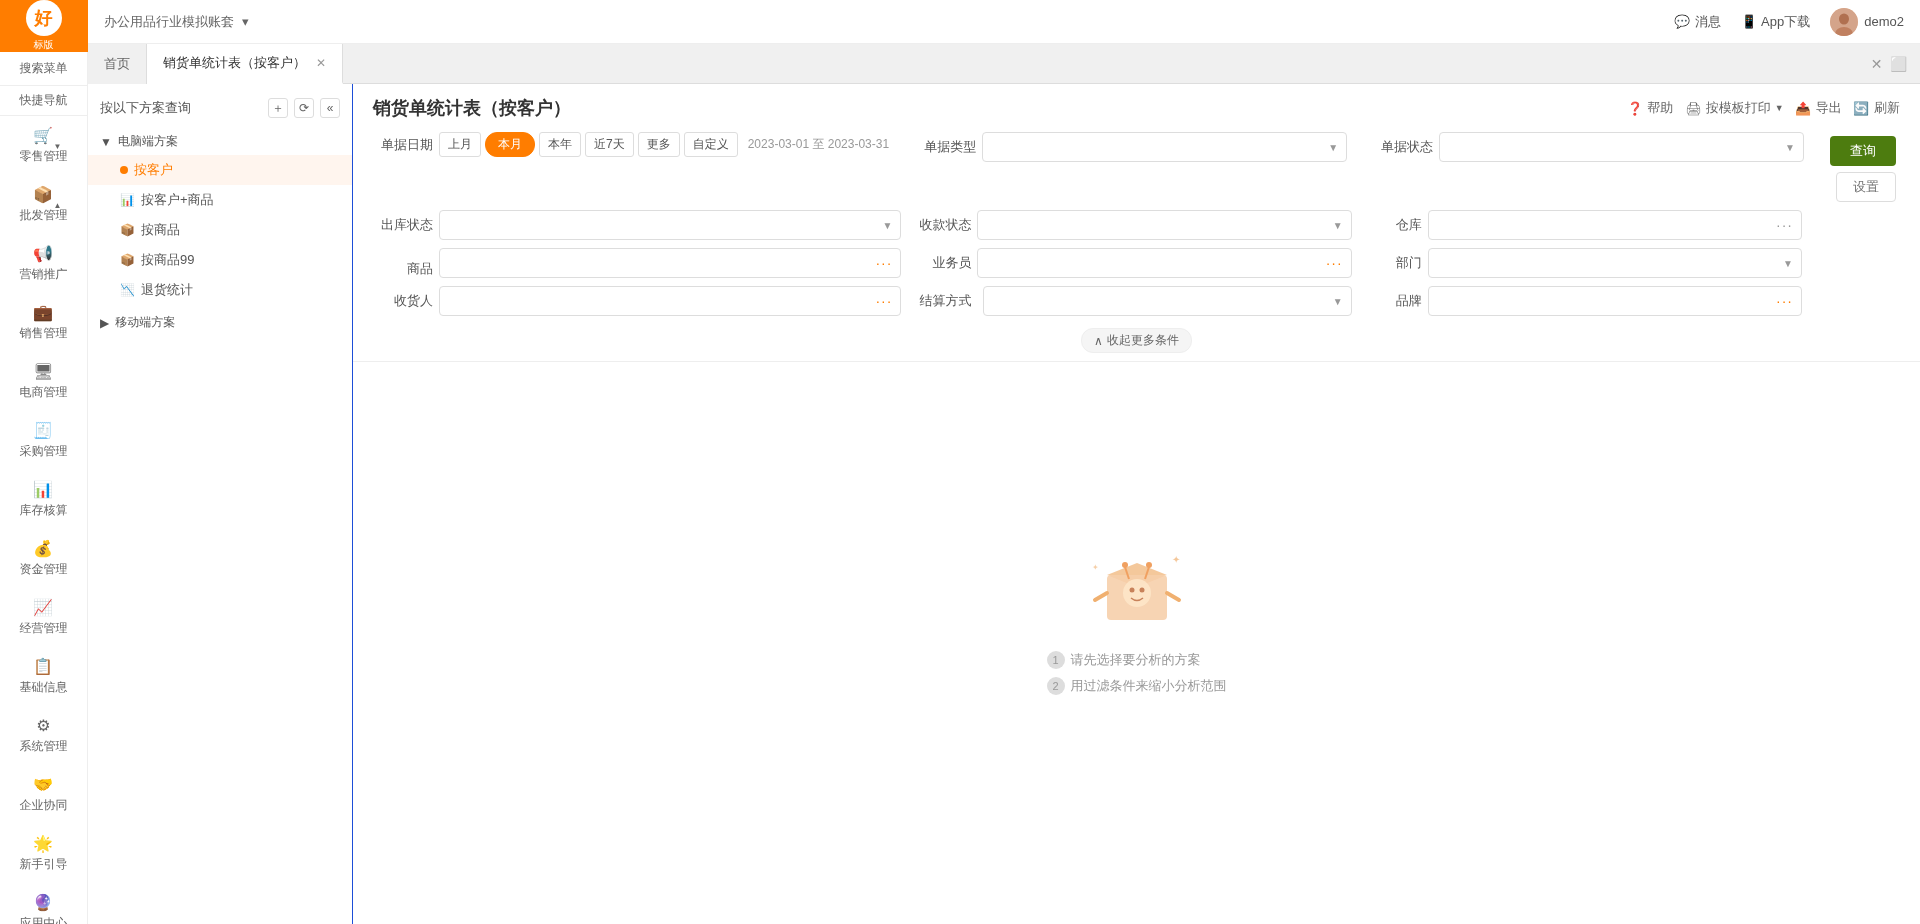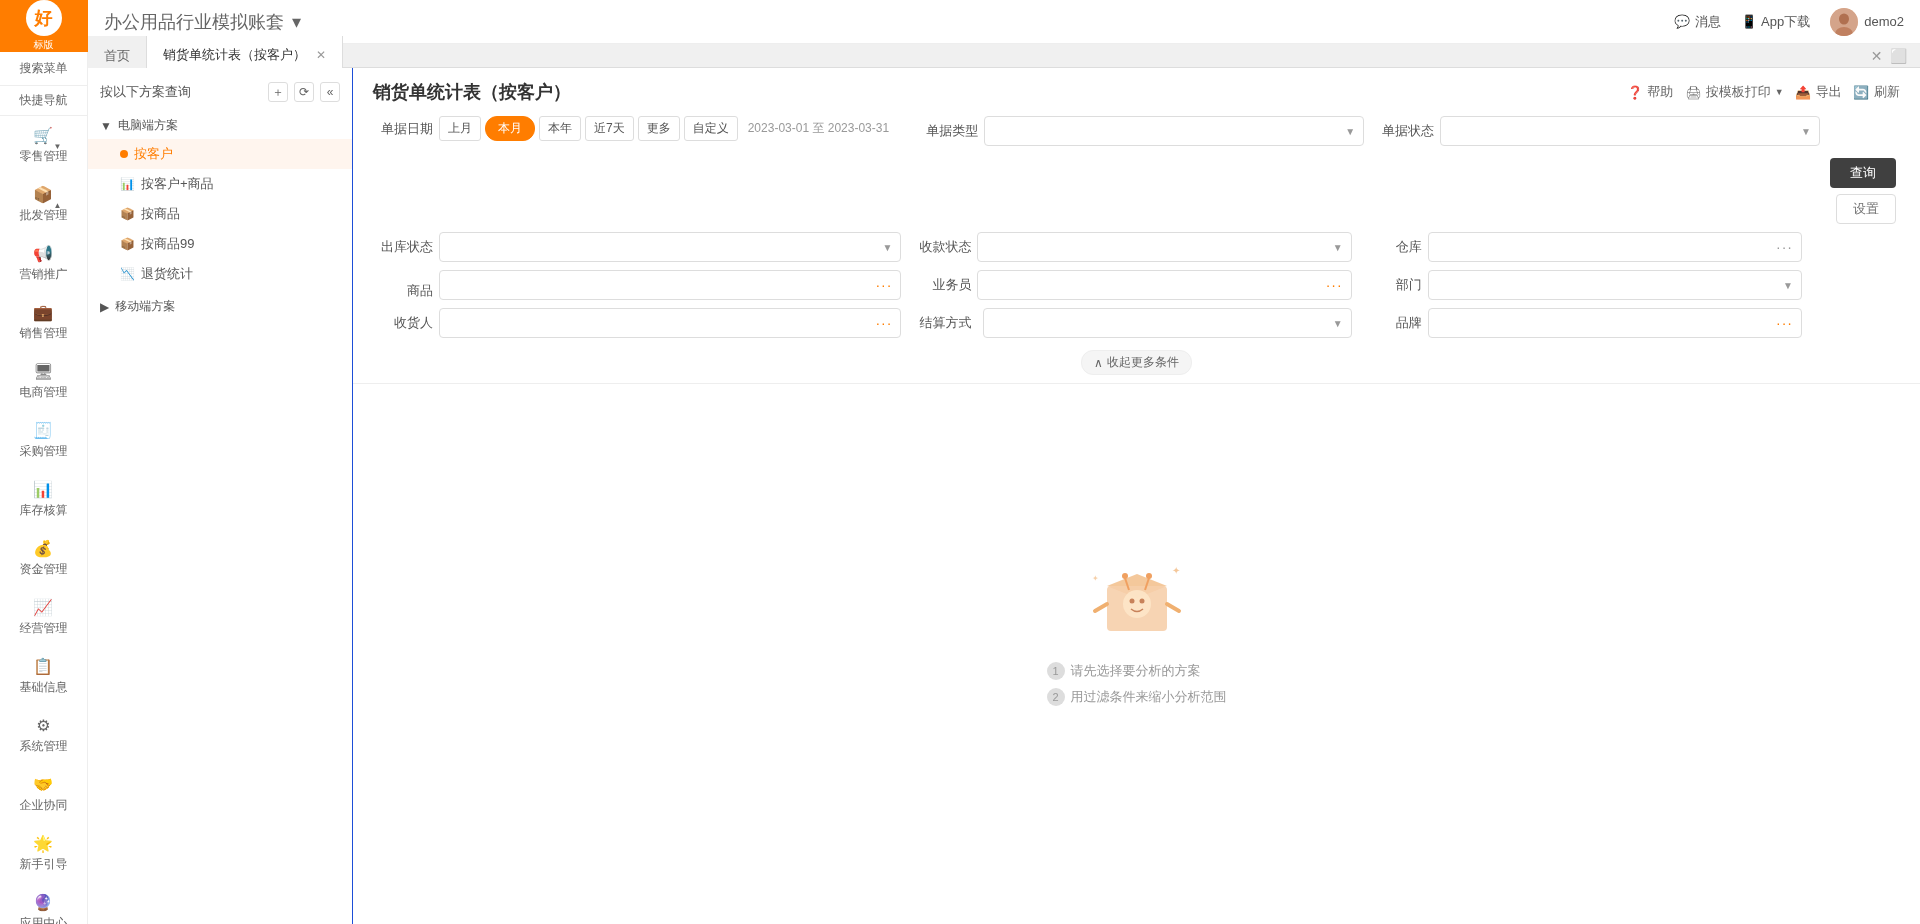--- a/index.html
+++ b/index.html
@@ -16,27 +16,27 @@
     .sidebar-item .item-icon { font-size: 16px; }
     .sidebar-item.has-arrow { position: relative; }
     .sidebar-item.has-arrow::after { content: "▲"; font-size: 8px; position: absolute; right: 6px; top: 50%; transform: translateY(-50%); }
     .sidebar-item.has-arrow-down::after { content: "▼"; }
 
     
     .main { flex: 1; display: flex; flex-direction: column; overflow: hidden; }
 
     
     .top-header { height: 44px; background: #fff; border-bottom: 1px solid #eee; display: flex; align-items: center; justify-content: space-between; padding: 0 16px; flex-shrink: 0; }
-    .top-header-left { display: flex; align-items: center; gap: 8px; color: #666; font-size: 18px; }
+    .top-header-left { display: flex; align-items: center; gap: 8px; color: #666; font-size: 13px; }
     .top-header-right { display: flex; align-items: center; gap: 20px; color: #555; font-size: 13px; }
     .top-header-right .header-btn { display: flex; align-items: center; gap: 4px; cursor: pointer; }
     .avatar { width: 28px; height: 28px; border-radius: 50%; background: #e8b99a; display: flex; align-items: center; justify-content: center; font-size: 11px; color: #a05a2c; overflow: hidden; }
 
     
-    .tabs-bar { height: 24px; background: #f0f0f0; display: flex; align-items: center; padding: 0 0; border-bottom: 1px solid #ddd; flex-shrink: 0; }
+    .tabs-bar { height: 40px; background: #f0f0f0; display: flex; align-items: center; padding: 0 0; border-bottom: 1px solid #ddd; flex-shrink: 0; }
     .tab { height: 40px; padding: 0 16px; display: flex; align-items: center; gap: 6px; cursor: pointer; font-size: 13px; color: #666; background: #f0f0f0; border-right: 1px solid #ddd; }
     .tab.active { background: #fff; color: #333; border-bottom: 2px solid #fff; }
     .tab .tab-close { font-size: 12px; color: #999; margin-left: 4px; }
     .tabs-controls { margin-left: auto; display: flex; align-items: center; gap: 8px; padding-right: 12px; }
     .tabs-controls span { cursor: pointer; color: #999; font-size: 14px; }
 
     
     .page-content { flex: 1; display: flex; overflow: hidden; background: #fff; }
 
     
@@ -73,21 +73,21 @@
     .collapse-row { text-align: center; padding: 8px 0 4px; }
     .collapse-btn { display: inline-flex; align-items: center; gap: 4px; font-size: 12px; color: #666; cursor: pointer; padding: 3px 12px; border-radius: 12px; background: #f5f5f5; border: 1px solid #eee; }
 
     
     .empty-state { flex: 1; display: flex; flex-direction: column; align-items: center; justify-content: center; color: #999; gap: 16px; padding-bottom: 60px; }
     .empty-state .empty-text { display: flex; flex-direction: column; gap: 8px; }
     .empty-state .empty-text .tip { display: flex; align-items: center; gap: 6px; font-size: 13px; color: #999; }
     .empty-state .empty-text .tip-num { width: 18px; height: 18px; border-radius: 50%; background: #ddd; display: flex; align-items: center; justify-content: center; font-size: 11px; color: #999; }
 
     
-    .query-btn { background: #404040; color: #fff; border: none; border-radius: 4px; padding: 6px 20px; font-size: 13px; cursor: pointer; display: block; margin-top: 38px; }
+    .query-btn { background: #4d7c0f; color: #fff; border: none; border-radius: 4px; padding: 6px 20px; font-size: 13px; cursor: pointer; display: block; }
     .settings-btn { background: #fff; color: #737373; border: 1px solid #ddd; border-radius: 4px; padding: 5px 16px; font-size: 13px; cursor: pointer; display: block; margin-top: 6px; }
 
     .query-col { display: flex; flex-direction: column; align-items: flex-end; padding-right: 4px; flex-shrink: 0; padding-top: 4px; }
 
     .divider { height: 1px; background: #eee; margin: 4px 0; }
 
     
     .box-illustration { width: 120px; height: 100px; }
     .box-illustration svg { width: 100%; height: 100%; }
   </style>
@@ -276,21 +276,21 @@
           </div>
           <div class="action">
             <span>🔄</span>
             <span>刷新</span>
           </div>
         </div>
       </div>
 
       <div class="filter-area">
 
-        <div style="display:flex;gap:10px;align-items:flex-start;padding:4px 0;">
+        <div style="display:flex;gap:26px;align-items:flex-start;padding:4px 0;">
 
           <div style="display:flex;align-items:center;gap:6px;flex:1.2;">
             <span class="filter-label">单据日期</span>
             <div class="filter-date-group">
               <button class="date-btn">上月</button>
               <button class="date-btn active">本月</button>
               <button class="date-btn">本年</button>
               <button class="date-btn">近7天</button>
               <button class="date-btn">更多</button>
               <button class="date-btn">自定义</button>

